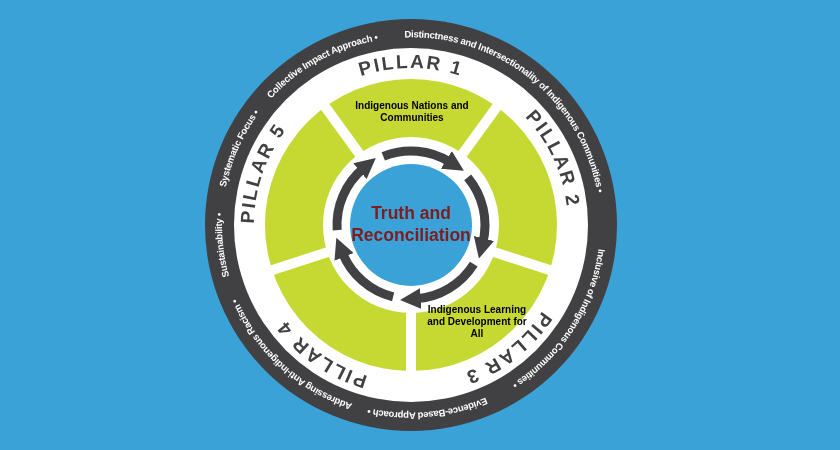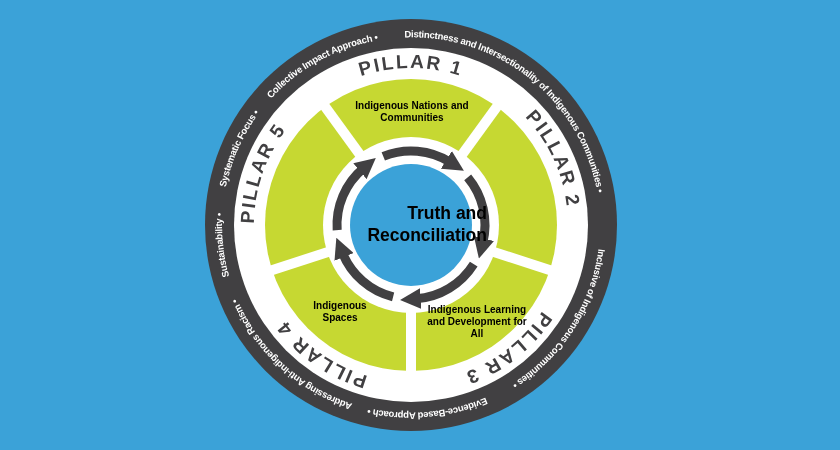--- a/index.html
+++ b/index.html
@@ -38,25 +38,25 @@
     transform: translate(-50%, -50%);
     text-align: center;
     font-weight: 700;
     font-size: 10px;
     line-height: 1.18;
     color: #000000;
   }
   .center-label {
     position: absolute;
     transform: translate(-50%, -50%);
-    text-align: right;
+    text-align: center;
     font-weight: 700;
     font-size: 17.5px;
     line-height: 1.25;
-    color: #000000;
+    color: #7f1d1d;
   }
 </style>
 </head>
 <body>
 
 <div class="stage">
 
   <svg viewBox="0 0 840 450">
     <defs>
 
@@ -126,17 +126,16 @@
     <text class="pillar-text">
       <textPath href="#pillarTextPath" xlink:href="#pillarTextPath" startOffset="84.6%">PILLAR 4</textPath>
     </text>
     <text class="pillar-text">
       <textPath href="#pillarTextPath" xlink:href="#pillarTextPath" startOffset="5.3%">PILLAR 5</textPath>
     </text>
   </svg>
 
   <div class="seg-label" style="left:412px; top:112px; width:150px;">Indigenous Nations and Communities</div>
   <div class="seg-label" style="left:477px; top:322px; width:102px;">Indigenous Learning and Development for All</div>
-  <div class="seg-label" style="left:340px; top:312px; width:90px;">Indigenous Spaces</div>
 
   <div class="center-label" style="left:411px; top:225px; width:152px;">Truth and Reconciliation</div>
 
 </div>
 
 </body></html>

